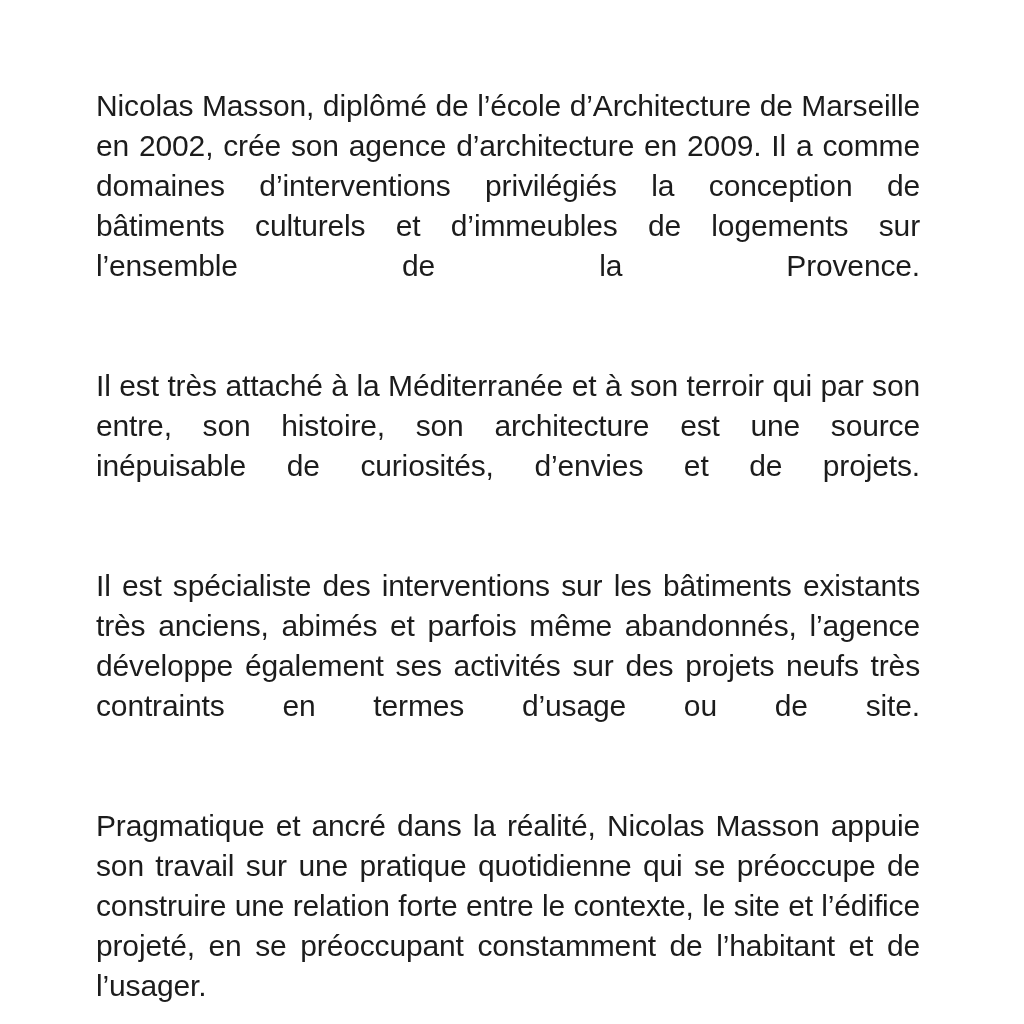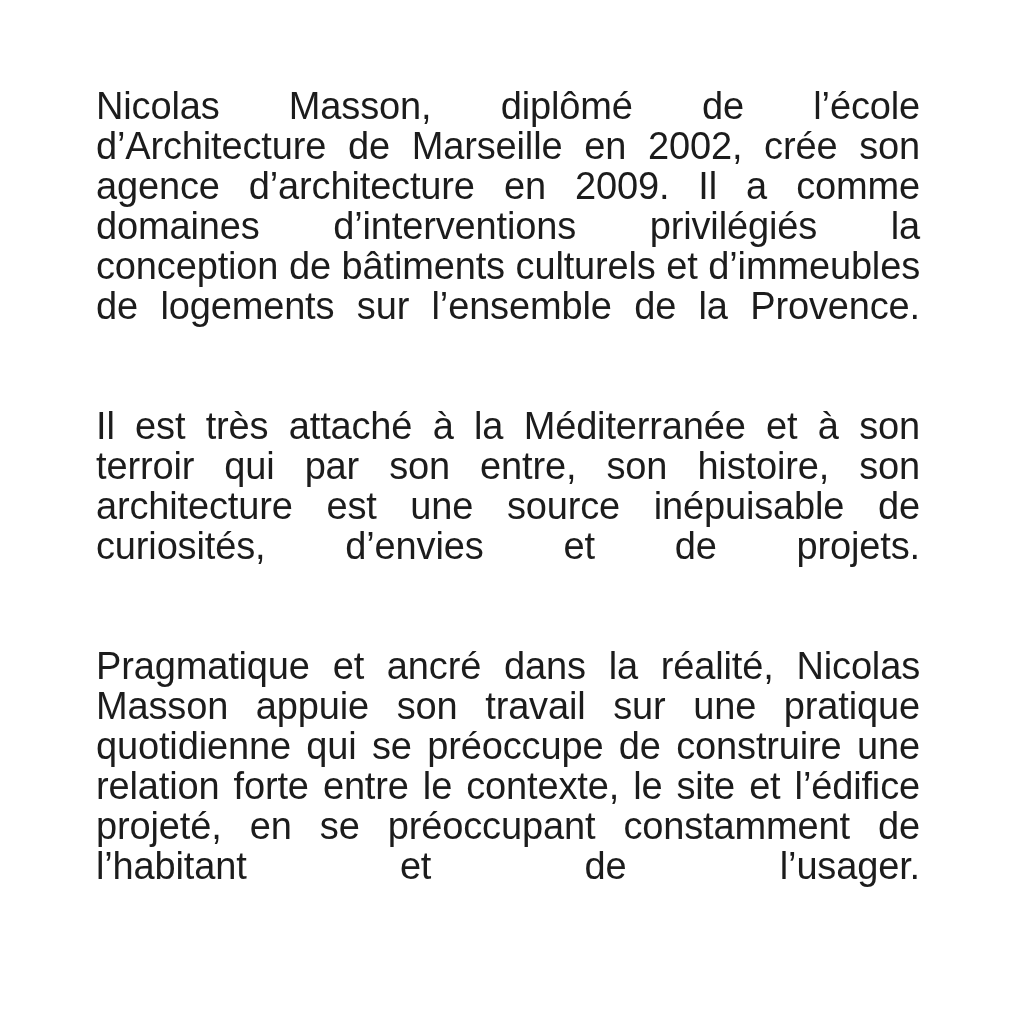--- a/index.html
+++ b/index.html
@@ -27,21 +27,21 @@
 
   .text-column {
     position: absolute;
     left: 96px;
     top: 86px;
     width: 824px;
   }
 
   .paragraph {
     margin: 0 0 40px 0;
-    font-size: 38px;
+    font-size: 30px;
     line-height: 40px;
     color: #1c1c1c;
     text-align: justify;
     text-justify: inter-word;
     letter-spacing: -0.15px;
     word-spacing: 0px;
     hyphens: manual;
     -webkit-hyphens: manual;
   }
 
@@ -59,17 +59,18 @@
 </head>
 <body>
 
 <div class="page">
   <div class="text-column">
 
     <p class="paragraph">Nicolas Masson, diplômé de l’école d’Architecture de Marseille en 2002, crée son agence d’architecture en 2009. Il a comme domaines d’interventions privilégiés la conception de bâtiments culturels et d’immeubles de logements sur l’ensemble de la Provence.</p>
 
     <p class="paragraph">Il est très attaché à la Méditerranée et à son terroir qui par son entre, son histoire, son architecture est une source inépuisable de curiosités, d’envies et de projets.</p>
 
+    <p class="paragraph">Il est spécialiste des interventions sur les bâtiments exis­tants très anciens, abimés et parfois même abandonnés, l’agence développe également ses activités sur des projets neufs très contraints en termes d’usage ou de site.</p>
 
     <p class="paragraph">Pragmatique et ancré dans la réalité, Nicolas Masson appuie son travail sur une pratique quotidienne qui se préoccupe de construire une relation forte entre le contexte, le site et l’édifice projeté, en se préoccupant constamment de l’habitant et de l’usager.</p>
 
   </div>
 </div>
 
 </body></html>

